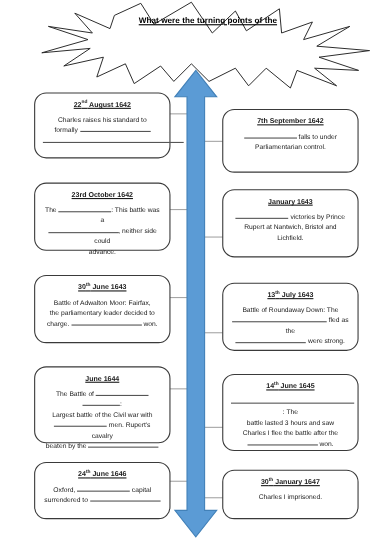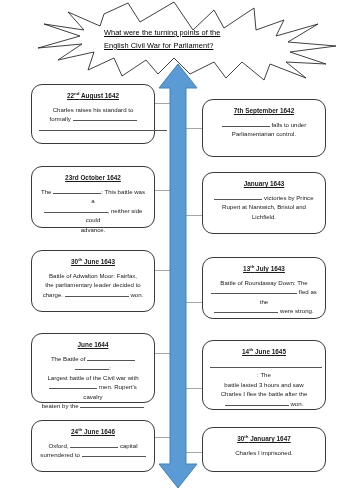--- a/index.html
+++ b/index.html
@@ -22,25 +22,25 @@
     position: absolute;
     left: 18px;
     top: 0px;
     width: 320px;
     height: 82px;
   }
   #starburst svg { display: block; width: 320px; height: 82px; }
   #star-title {
     position: absolute;
     left: 86px;
-    top: 27px;
+    top: 13px;
     width: 170px;
-    text-align: left;
+    text-align: center;
     font-size: 7.4px;
-    font-weight: normal;
+    font-weight: bold;
     line-height: 12.5px;
     color: #000;
     text-decoration: underline;
     letter-spacing: 0.05px;
   }
   #star-title .l { display: block; }
 
   
   #center-arrow {
     position: absolute;
@@ -104,21 +104,20 @@
 <body>
 
 <div id="page">
 
   <div id="starburst">
     <svg viewBox="0 0 320 82" xmlns="http://www.w3.org/2000/svg" aria-hidden="true">
       <polygon points="86,14 110,3 122,22 156,2 175,30 196,10 206,28 236,8 238,30 266,20 258,36 300,24 270,42 318,46 272,52 308,64 268,62 288,78 252,64 246,80 224,62 208,78 196,62 172,74 156,58 140,74 128,60 104,76 96,58 70,70 76,52 40,60 64,44 20,48 62,36 26,24 66,30 50,12 82,26" fill="#ffffff" stroke="#2b2b2b" stroke-width="0.9" stroke-linejoin="miter"></polygon>
     </svg>
     <div id="star-title">
       <span class="l">What were the turning points of the</span>
-      <span class="l">English Civil War for Parliament?</span>
     </div>
   </div>
 
   <div class="conn" style="left:140px; top:103px; width:30px;"></div>
   <div class="conn" style="left:185px; top:128px; width:28px;"></div>
   <div class="conn" style="left:140px; top:190px; width:30px;"></div>
   <div class="conn" style="left:185px; top:215px; width:28px;"></div>
   <div class="conn" style="left:140px; top:270px; width:30px;"></div>
   <div class="conn" style="left:185px; top:302px; width:28px;"></div>
   <div class="conn" style="left:140px; top:353px; width:30px;"></div>

